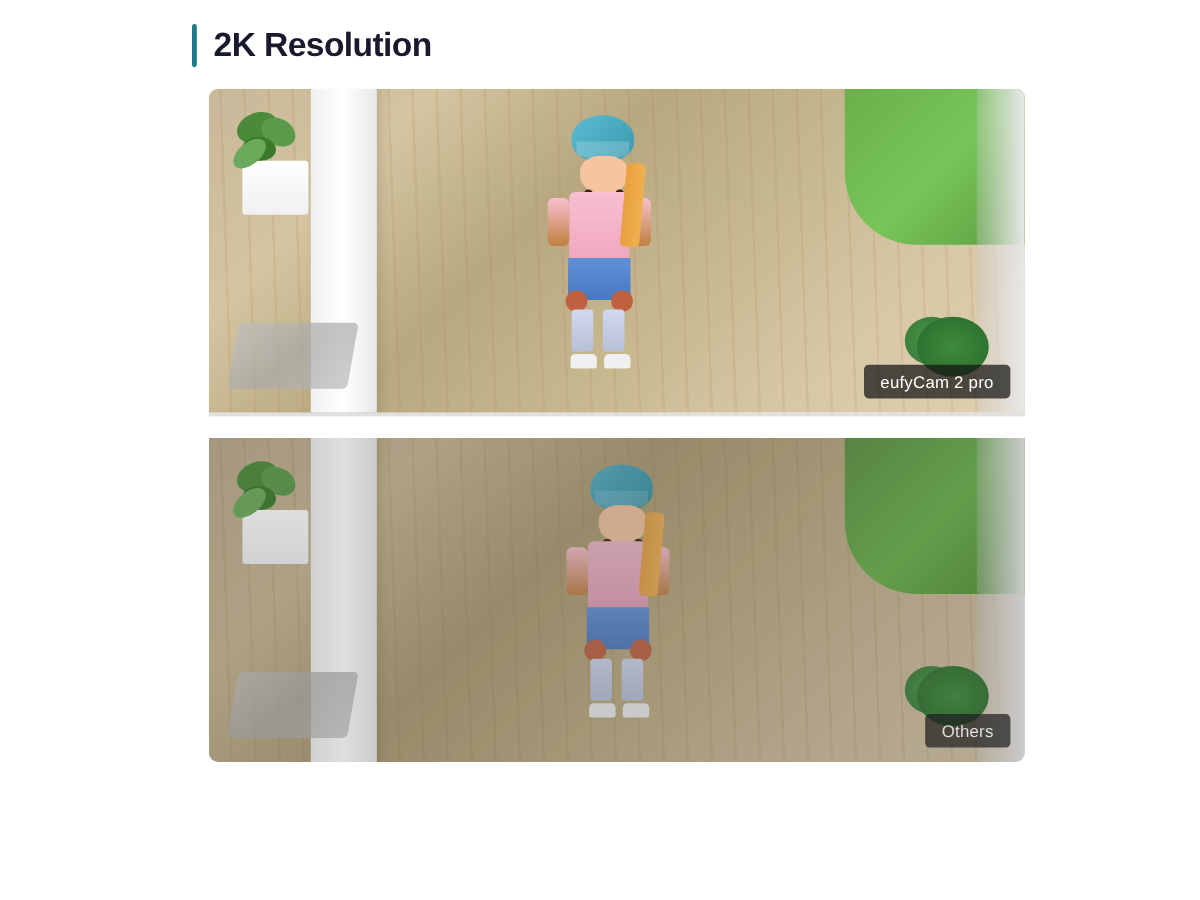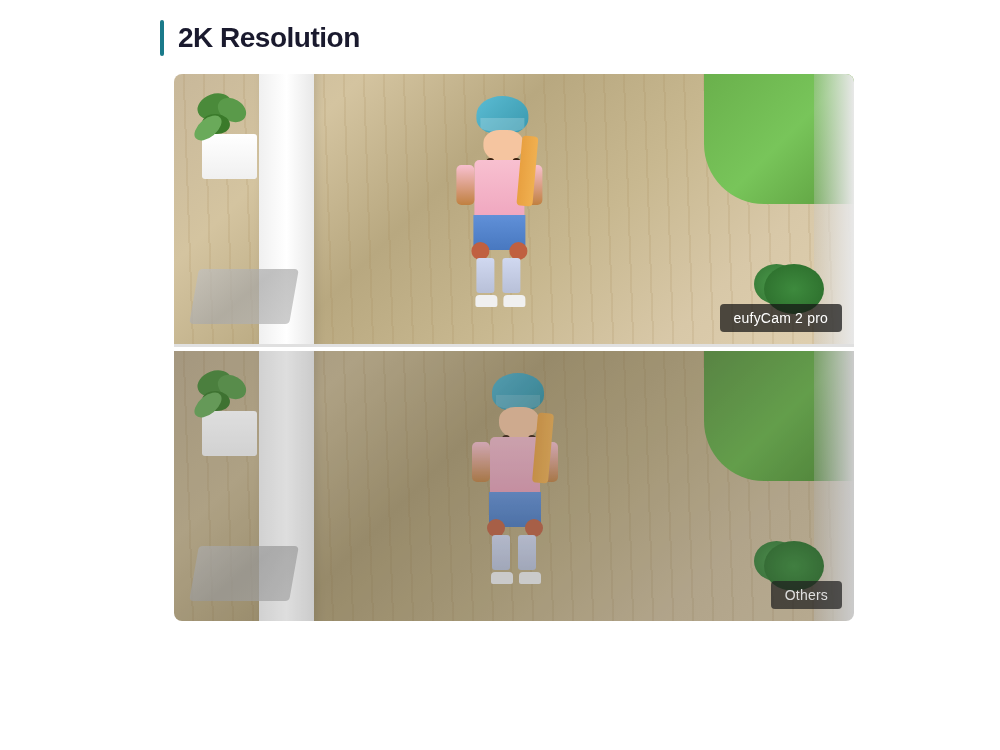--- a/index.html
+++ b/index.html
@@ -64,21 +64,21 @@
       height: 270px;
       overflow: hidden;
     }
 
     .image-wrapper:first-child {
       border-radius: 8px 8px 0 0;
     }
 
     .image-wrapper:last-child {
       border-radius: 0 0 8px 8px;
-      margin-top: 4px;
+      margin-top: 18px;
     }
 
     
     .top-image {
       width: 100%;
       height: 100%;
       background: linear-gradient(
         135deg,
         #c8b89a 0%,
         #d4c4a0 20%,

